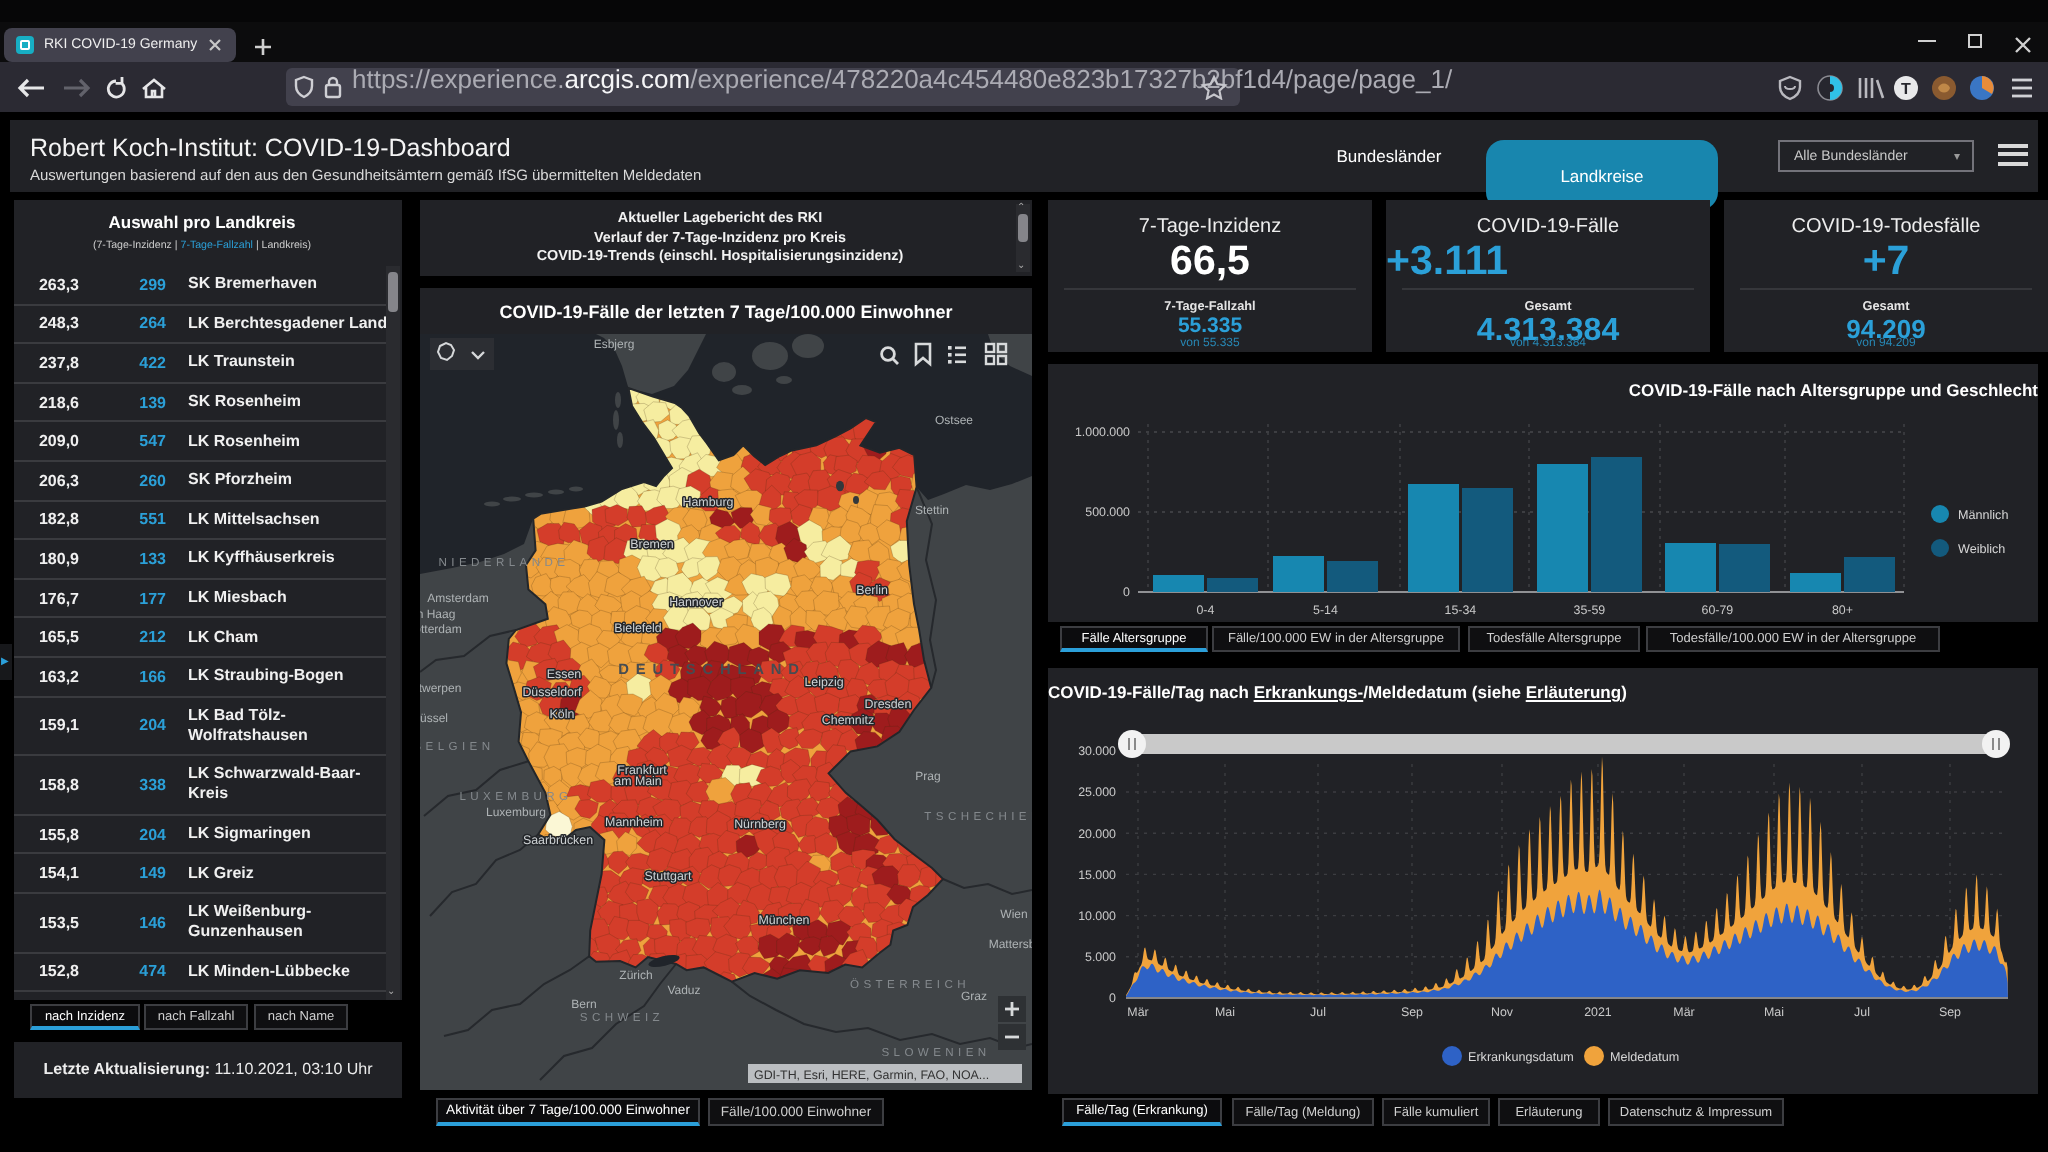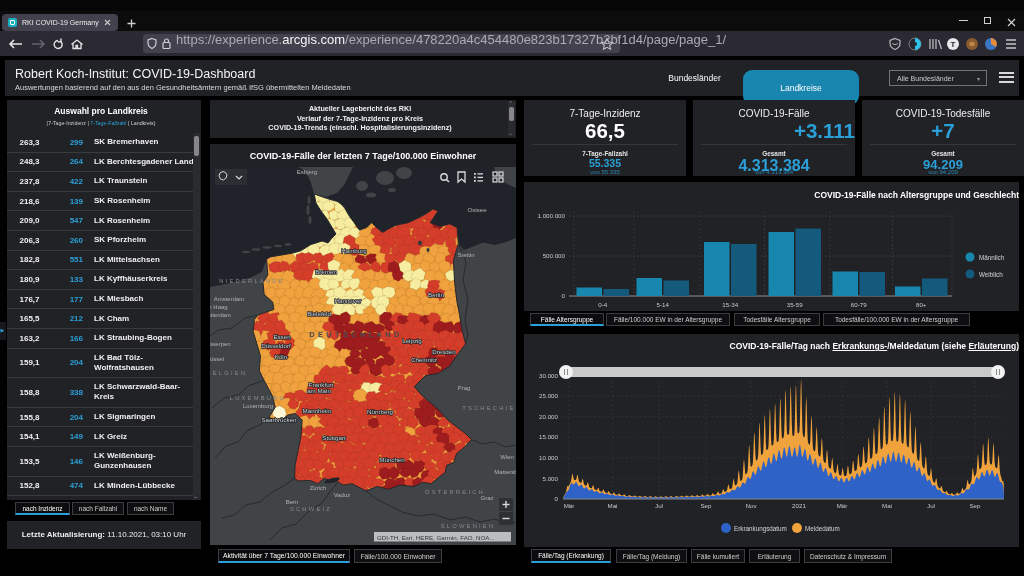--- a/index.html
+++ b/index.html
@@ -899,21 +899,21 @@
 <div class="panel" style="left:524px;top:100px;width:162px;height:76px">
  <div class="abs" style="left:0;top:8px;width:162px;text-align:center;font-size:10px;color:#ededed">7-Tage-Inzidenz</div>
  <div class="abs" style="left:0;top:19px;width:162px;text-align:center;font-size:20.5px;font-weight:700;color:#fff">66,5</div>
  <div class="abs" style="left:8px;top:44px;width:146px;border-top:1px solid #36373b"></div>
  <div class="abs" style="left:0;top:49.5px;width:162px;text-align:center;font-size:6.4px;font-weight:700;color:#e4e4e4">7-Tage-Fallzahl</div>
  <div class="abs" style="left:0;top:57px;width:162px;text-align:center;font-size:10.5px;font-weight:700;color:#2ba0d8">55.335</div>
  <div class="abs" style="left:0;top:69px;width:162px;text-align:center;font-size:6px;color:#2787b4">von 55.335</div>
 </div>
 <div class="panel" style="left:693px;top:100px;width:162px;height:76px">
  <div class="abs" style="left:0;top:8px;width:162px;text-align:center;font-size:10px;color:#ededed">COVID-19-Fälle</div>
- <div class="abs" style="left:0;top:19px;width:162px;text-align:right;font-size:20.5px;font-weight:700;color:#2ba0d8">+3.111</div>
+ <div class="abs" style="left:0;top:19px;width:162px;text-align:left;font-size:20.5px;font-weight:700;color:#2ba0d8">+3.111</div>
  <div class="abs" style="left:8px;top:44px;width:146px;border-top:1px solid #36373b"></div>
  <div class="abs" style="left:0;top:49.5px;width:162px;text-align:center;font-size:6.4px;font-weight:700;color:#e4e4e4">Gesamt</div>
  <div class="abs" style="left:0;top:57px;width:162px;text-align:center;font-size:16px;font-weight:700;color:#2ba0d8">4.313.384</div>
  <div class="abs" style="left:0;top:69px;width:162px;text-align:center;font-size:6px;color:#2787b4">von 4.313.384</div>
 </div>
 <div class="panel" style="left:862px;top:100px;width:162px;height:76px">
  <div class="abs" style="left:0;top:8px;width:162px;text-align:center;font-size:10px;color:#ededed">COVID-19-Todesfälle</div>
  <div class="abs" style="left:0;top:19px;width:162px;text-align:center;font-size:20.5px;font-weight:700;color:#2ba0d8">+7</div>
  <div class="abs" style="left:8px;top:44px;width:146px;border-top:1px solid #36373b"></div>
  <div class="abs" style="left:0;top:49.5px;width:162px;text-align:center;font-size:6.4px;font-weight:700;color:#e4e4e4">Gesamt</div>
@@ -959,21 +959,21 @@
       <circle cx="446" cy="92" r="4.5" fill="#135a7d"></circle>
       <text x="455" y="94.5" font-size="6.3" fill="#d6d6d6">Weiblich</text>
     </svg>
 </div>
 <div class="tabbtn on" style="left:530px;top:313px;width:74px;height:13px">Fälle Altersgruppe</div>
 <div class="tabbtn" style="left:606px;top:313px;width:124px;height:13px">Fälle/100.000 EW in der Altersgruppe</div>
 <div class="tabbtn" style="left:734px;top:313px;width:86px;height:13px">Todesfälle Altersgruppe</div>
 <div class="tabbtn" style="left:823px;top:313px;width:147px;height:13px">Todesfälle/100.000 EW in der Altersgruppe</div>
 
 <div class="panel" style="left:524px;top:334px;width:495px;height:213px">
- <div class="abs" style="left:0;top:7px;width:495px;text-align:right;font-size:8.5px;font-weight:700;color:#fff">COVID-19-Fälle/Tag nach <span style="text-decoration:underline">Erkrankungs-</span>/Meldedatum (siehe <span style="text-decoration:underline">Erläuterung</span>)</div>
+ <div class="abs" style="left:0;top:7px;width:495px;text-align:left;font-size:8.5px;font-weight:700;color:#fff">COVID-19-Fälle/Tag nach <span style="text-decoration:underline">Erkrankungs-</span>/Meldedatum (siehe <span style="text-decoration:underline">Erläuterung</span>)</div>
  <svg width="495" height="213" viewBox="0 0 495 213" style="position:absolute;left:0;top:0">
       <text x="34" y="167.2" font-size="6.2" fill="#c9c9c9" text-anchor="end">0</text>
       <line x1="39" y1="144.4" x2="480" y2="144.4" stroke="#3c3d41" stroke-width="0.7" stroke-dasharray="1.5,3"></line>
       <text x="34" y="146.6" font-size="6.2" fill="#c9c9c9" text-anchor="end">5.000</text>
       <line x1="39" y1="123.8" x2="480" y2="123.8" stroke="#3c3d41" stroke-width="0.7" stroke-dasharray="1.5,3"></line>
       <text x="34" y="126.0" font-size="6.2" fill="#c9c9c9" text-anchor="end">10.000</text>
       <line x1="39" y1="103.2" x2="480" y2="103.2" stroke="#3c3d41" stroke-width="0.7" stroke-dasharray="1.5,3"></line>
       <text x="34" y="105.4" font-size="6.2" fill="#c9c9c9" text-anchor="end">15.000</text>
       <line x1="39" y1="82.6" x2="480" y2="82.6" stroke="#3c3d41" stroke-width="0.7" stroke-dasharray="1.5,3"></line>
       <text x="34" y="84.8" font-size="6.2" fill="#c9c9c9" text-anchor="end">20.000</text>

